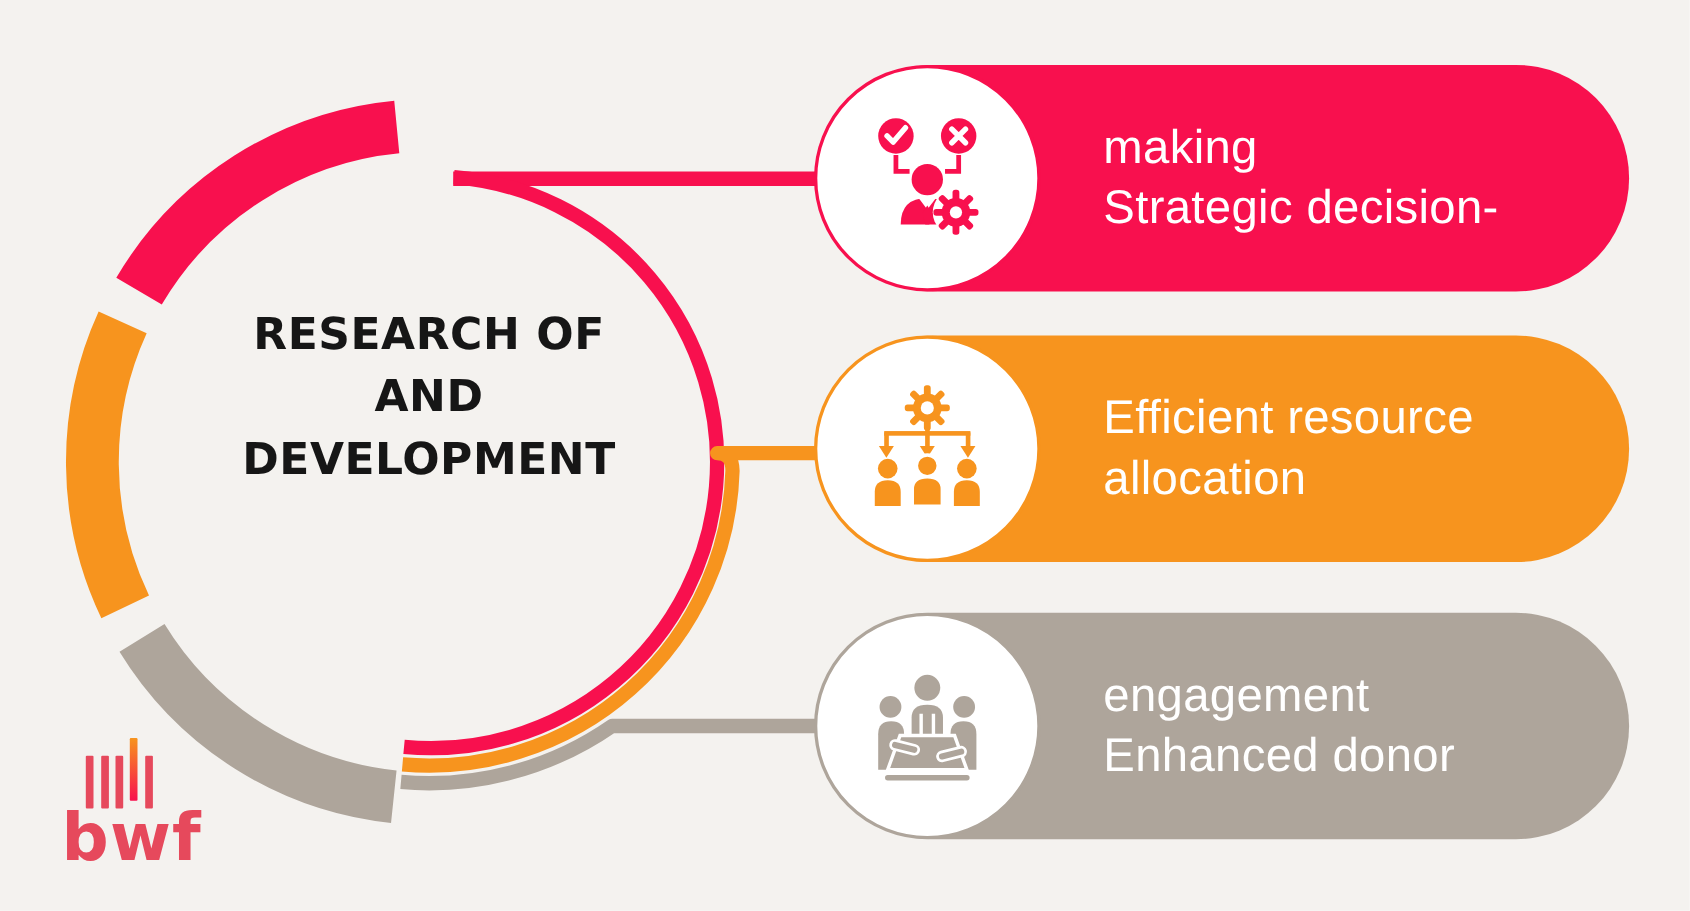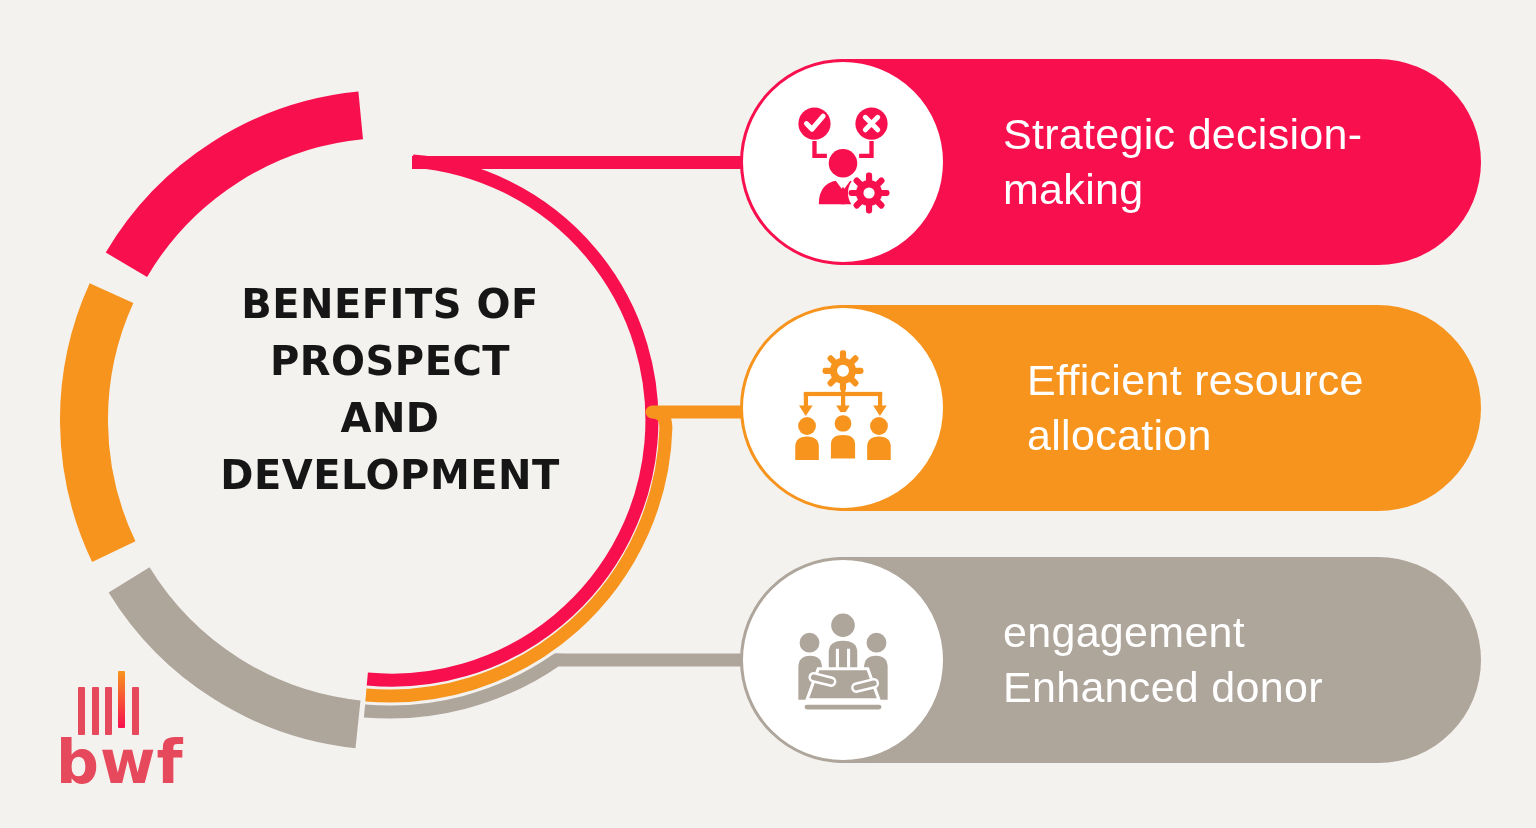--- a/index.html
+++ b/index.html
@@ -36,21 +36,21 @@
   .badge-resource{top:305px;border:3px solid #F7941E;}
   .badge-donor{top:557px;border:3px solid #AEA59B;}
   .badge svg{position:absolute;left:38px;top:38px;width:124px;height:124px;}
   .pill-label{
     position:absolute;left:1003px;width:470px;height:206px;z-index:3;
     display:flex;flex-direction:column;justify-content:center;
     color:#FFFFFF;font-size:43px;line-height:55px;font-weight:400;
     letter-spacing:0.3px;
   }
   .label-strategic{top:59px;}
-  .label-resource{top:305px;margin-left:24px;}
+  .label-resource{top:305px;}
   .label-donor{top:557px;}
   .logo{position:absolute;left:56px;top:668px;z-index:3;}
   .logo-bars{position:absolute;left:22px;top:3px;width:62px;height:68px;}
   .logo-bars i{position:absolute;width:7px;border-radius:1px;background:#E6495C;}
   .logo-bars .b1{left:0;top:16px;height:48px;}
   .logo-bars .b2{left:14px;top:16px;height:48px;}
   .logo-bars .b3{left:27px;top:16px;height:48px;}
   .logo-bars .b4{left:40px;top:0;height:57px;background:linear-gradient(#F7941E,#F8104E);}
   .logo-bars .b5{left:54px;top:16px;height:48px;}
   .logo-text{
@@ -72,22 +72,21 @@
 
     <line x1="412" y1="162.5" x2="858" y2="162.5" stroke="#F8104E" stroke-width="13"></line>
     <path d="M 412.7 161.0 A 260 260 0 1 1 367.3 679.0" stroke="#F8104E" stroke-width="13"></path>
 
     <path d="M 858 412 H 652 Q 665.9 412 665.9 428 A 276 276 0 0 1 365.9 694.9" stroke="#F7941E" stroke-width="13" stroke-linejoin="round"></path>
 
     <path d="M 858 660 H 574 Q 562 660 556.6 659.8 A 292 292 0 0 1 364.5 710.9" stroke="#AEA59B" stroke-width="13" stroke-linejoin="round"></path>
   </svg>
 
   <div class="title">
-    <span>BENEFITS OF</span>
-    <span>PROSPECT</span>
+    <span>RESEARCH OF</span>
     <span>AND</span>
     <span>DEVELOPMENT</span>
   </div>
 
   <div class="pill pill-strategic"></div>
   <div class="pill pill-resource"></div>
   <div class="pill pill-donor"></div>
 
   <div class="badge badge-strategic">
     <svg viewBox="0 0 100 100">
@@ -158,22 +157,22 @@
         <path d="M67 82 V56 Q67 46.5 76.5 46.5 Q86 46.5 86 56 V82 Z"></path>
       </g>
       <path d="M30 57 L70 57 L79 82 L21 82 Z" fill="#AEA59B" stroke="#FFFFFF" stroke-width="2.5"></path>
       <rect x="24" y="60" width="21" height="6.5" rx="3.2" transform="rotate(14 24 60)" fill="#AEA59B" stroke="#FFFFFF" stroke-width="2"></rect>
       <rect x="55" y="65" width="21" height="6.5" rx="3.2" transform="rotate(-14 76 60)" fill="#AEA59B" stroke="#FFFFFF" stroke-width="2"></rect>
       <rect x="19" y="86" width="62" height="4" rx="2" fill="#AEA59B"></rect>
     </svg>
   </div>
 
   <div class="pill-label label-strategic">
+    <span>making</span>
     <span>Strategic decision-</span>
-    <span>making</span>
   </div>
   <div class="pill-label label-resource">
     <span>Efficient resource</span>
     <span>allocation</span>
   </div>
   <div class="pill-label label-donor">
     <span>engagement</span>
     <span>Enhanced donor</span>
   </div>
 

